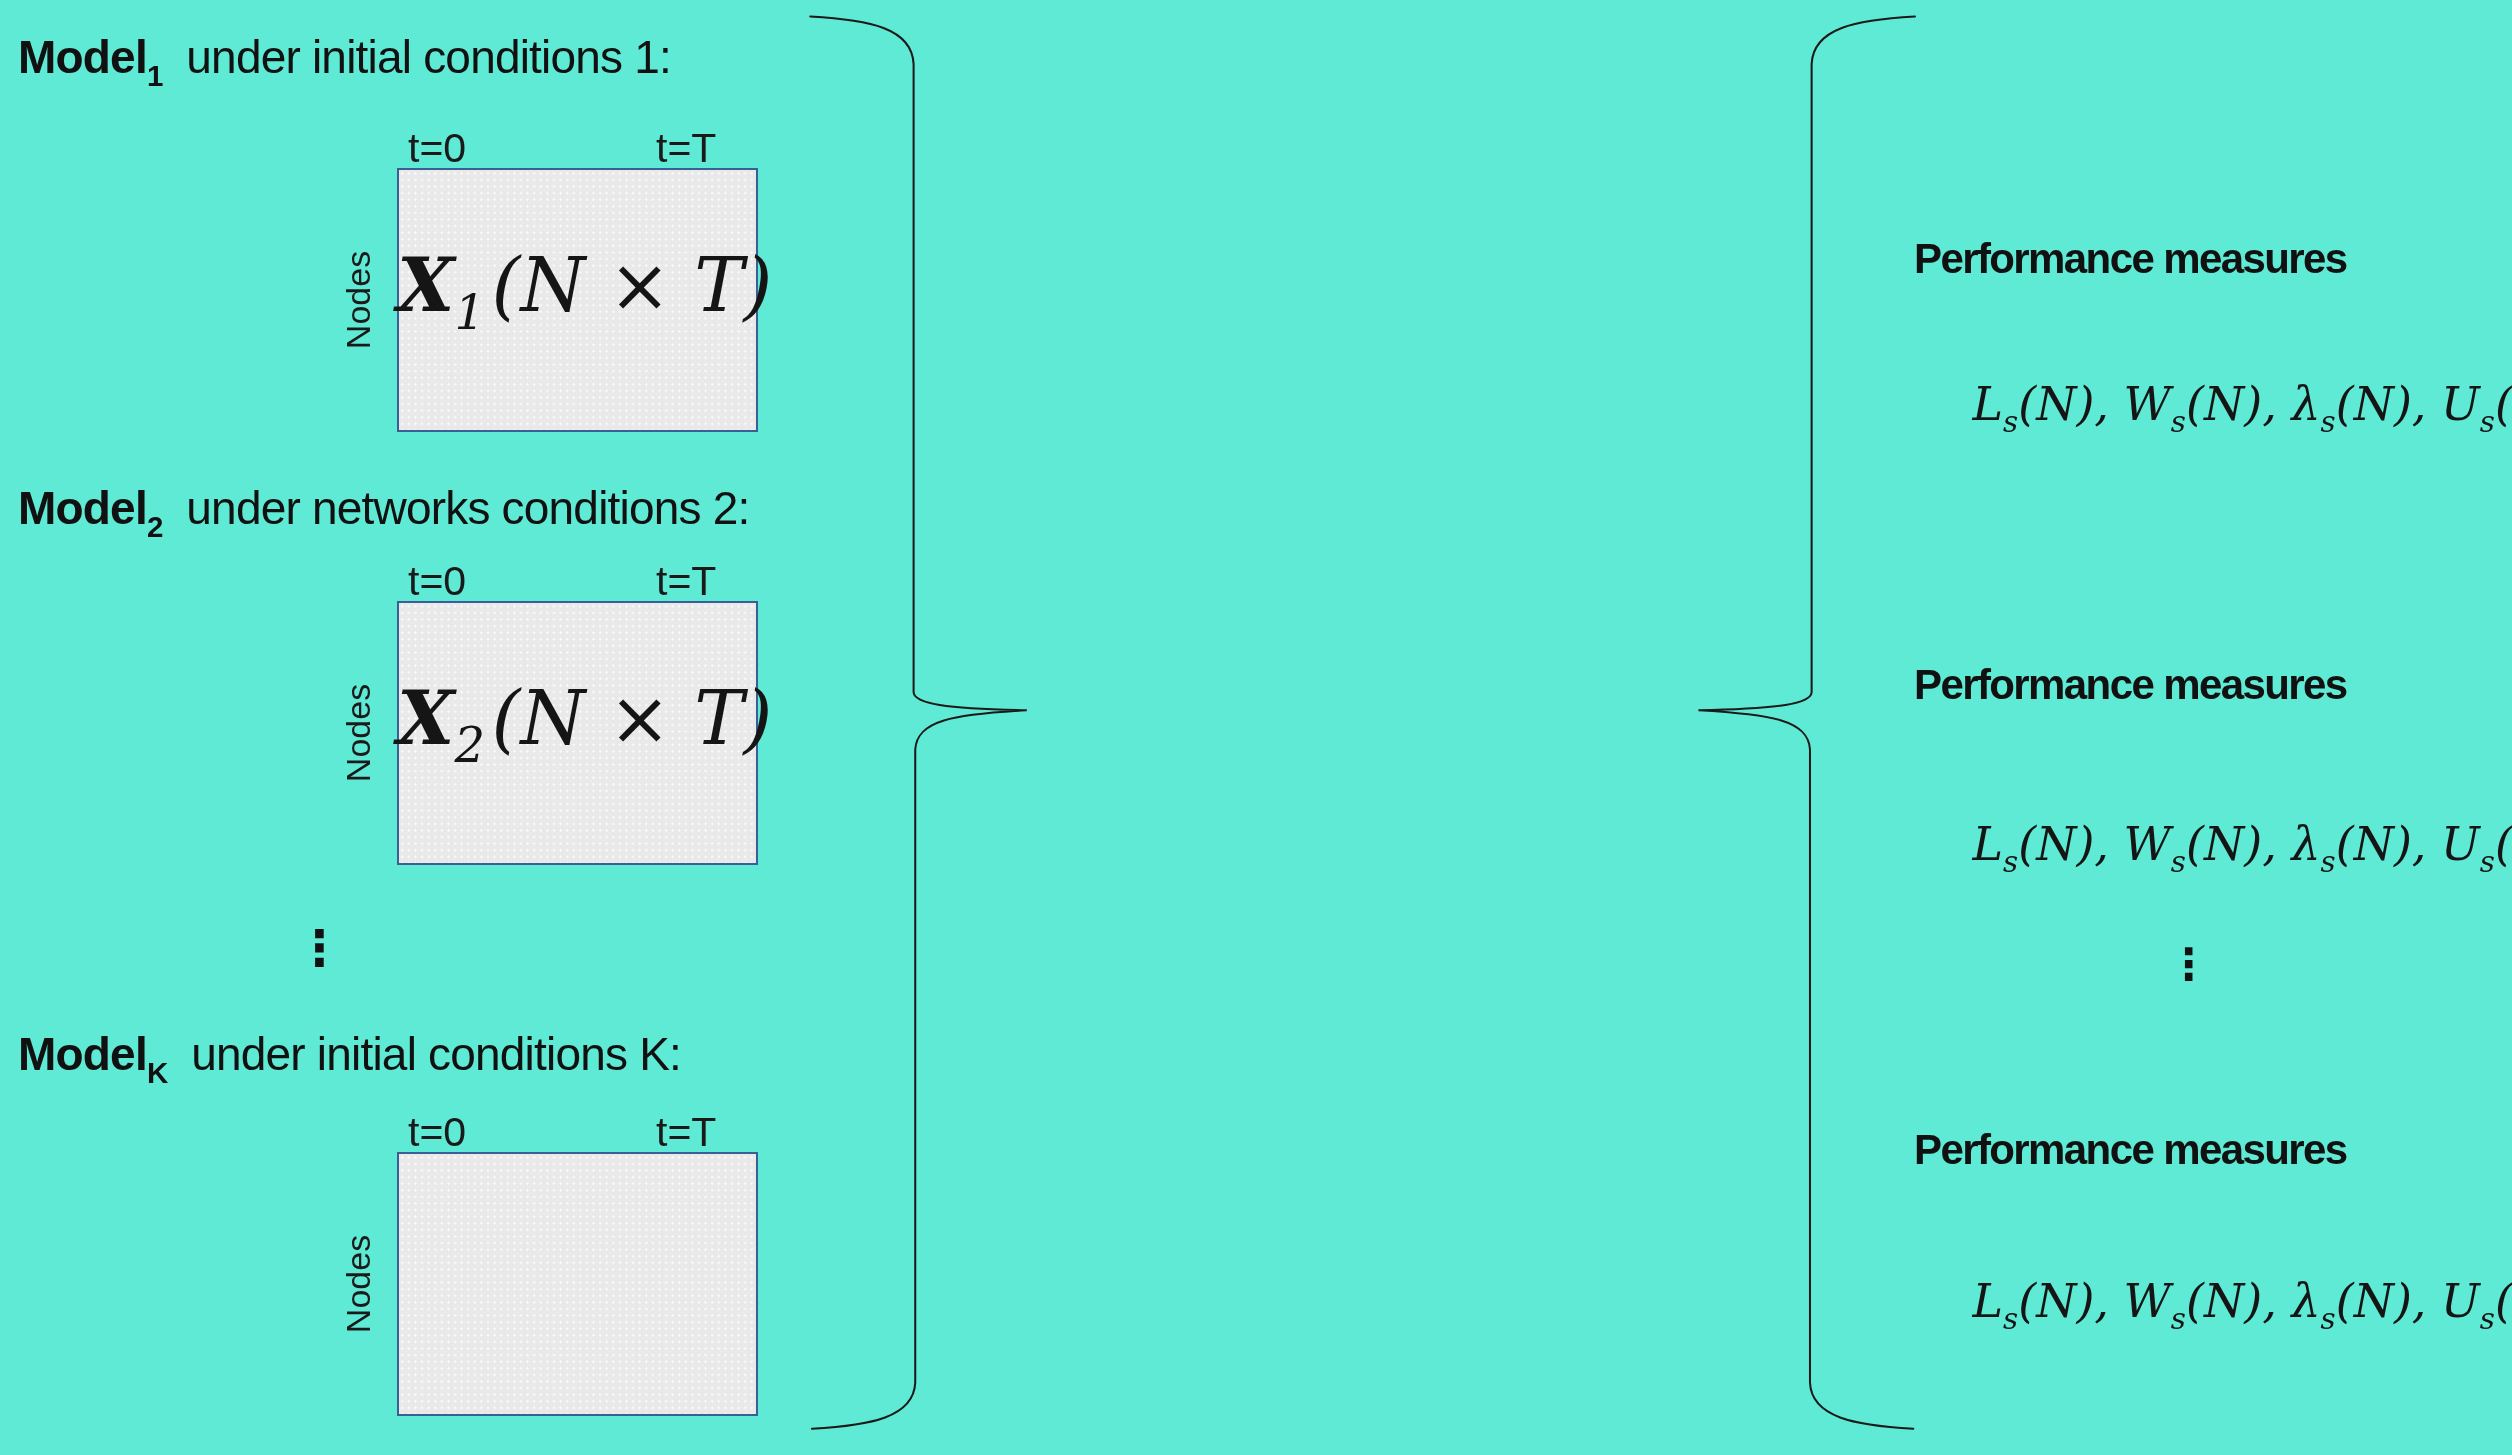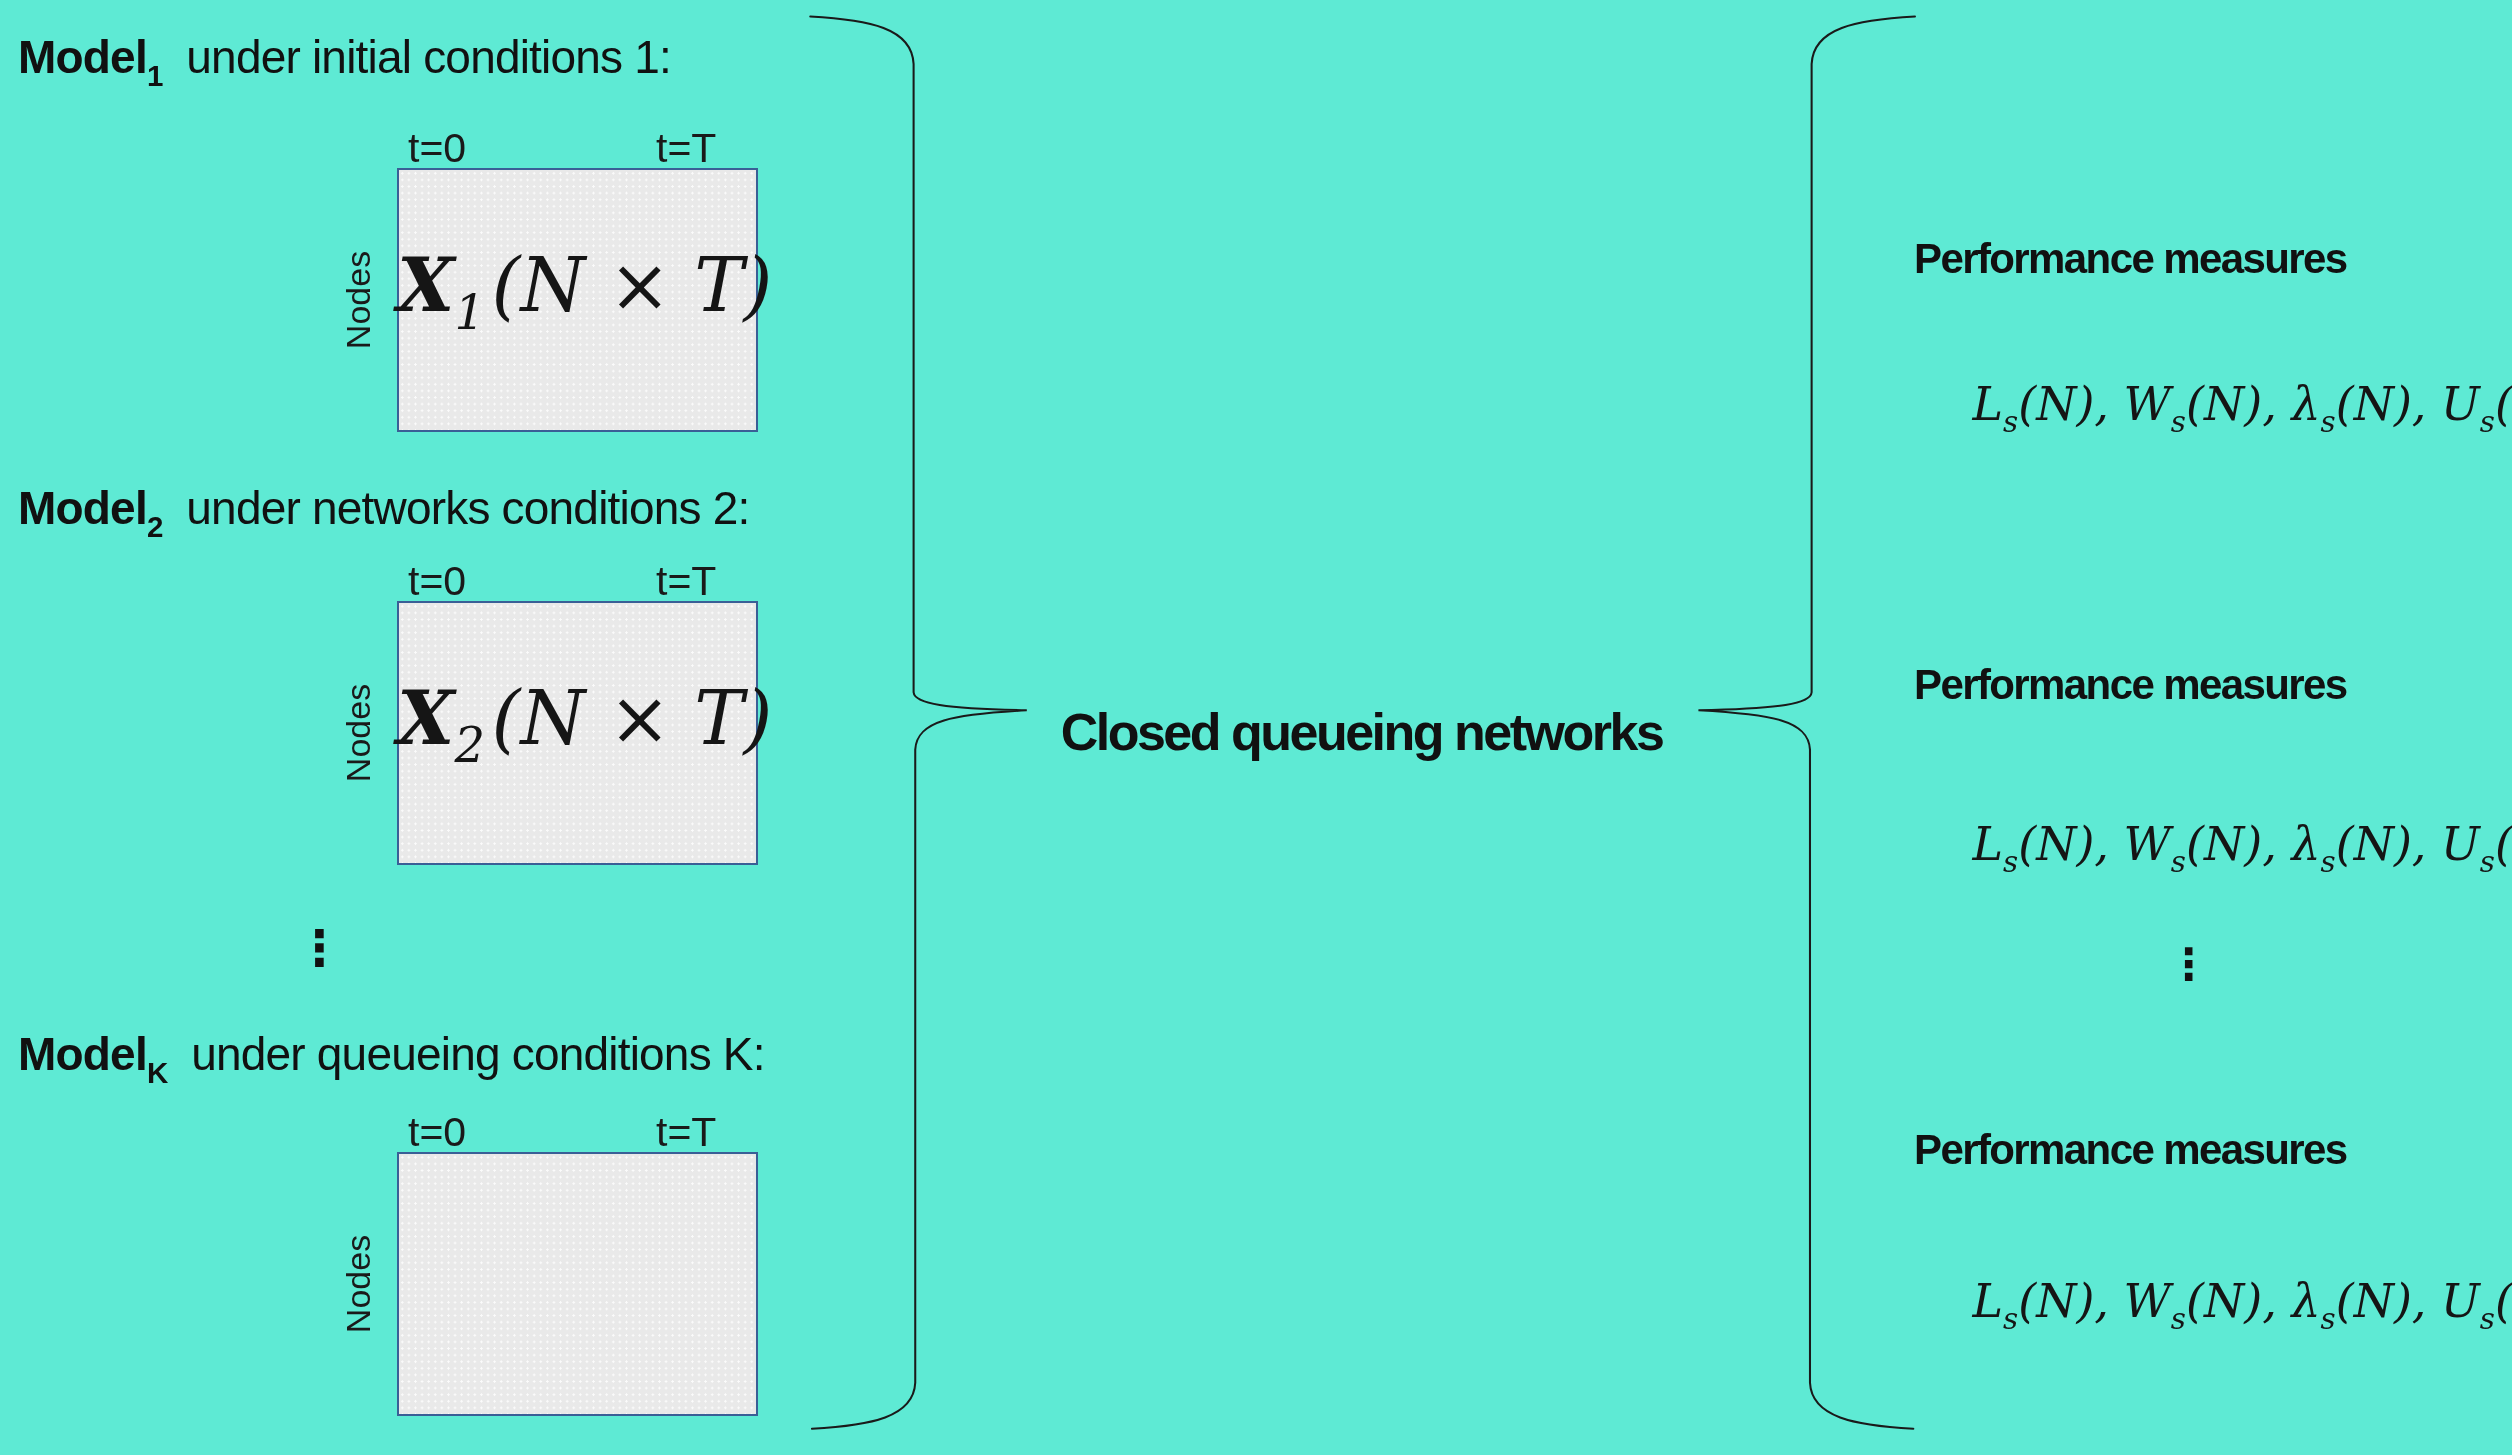--- a/index.html
+++ b/index.html
@@ -92,33 +92,32 @@
   <span class="t-label" style="left:656px;top:558px">t=T</span>
   <div class="matrix-box" style="top:601px"></div>
   <span class="nodes-label" style="top:733px">Nodes</span>
   <div class="matrix-formula" style="top:681px">
     <b>X</b><sub>2</sub><span class="dims">(N × T)</span>
   </div>
 
   <span class="vdots" style="left:295px;top:924px">⋮</span>
 
   <div class="model-label" style="top:1027px">
-    <b>Model</b><sub class="lsub">K</sub><span class="rest">under queueing conditions K:</span>
+    <b>Model</b><sub class="lsub">K</sub><span class="rest">under initial conditions K:</span>
   </div>
   <span class="t-label" style="left:408px;top:1109px">t=0</span>
   <span class="t-label" style="left:656px;top:1109px">t=T</span>
   <div class="matrix-box" style="top:1152px"></div>
   <span class="nodes-label" style="top:1284px">Nodes</span>
 
   <svg id="braces" width="2512" height="1455" viewBox="0 0 3063 1774">
     <path d="M 988 20 C 1060 24 1112 34 1114 78 L 1114 844 C 1115 858 1152 864 1252 866 C 1162 871 1118 878 1116 914 L 1116 1686 C 1114 1728 1062 1738 990 1742" fill="none" stroke="#1a1a1a" stroke-width="2.5" stroke-linecap="round"></path>
     <path d="M 2335 20 C 2263 24 2211 34 2209 78 L 2209 844 C 2208 858 2171 864 2071 866 C 2161 871 2205 878 2207 914 L 2207 1686 C 2209 1728 2261 1738 2333 1742" fill="none" stroke="#1a1a1a" stroke-width="2.5" stroke-linecap="round"></path>
   </svg>
 
-  <div class="center-label">Closed queueing networks</div>
 
   <div class="pm-heading" style="top:215px">Performance measures</div>
   <div class="pm-formula" style="top:323px">
     <span>L</span><sub>s</sub><span>(N), </span><span>W</span><sub>s</sub><span>(N), </span><span>λ</span><sub>s</sub><span>(N), </span><span>U</span><sub>s</sub><span>(N)</span>
   </div>
 
   <div class="pm-heading" style="top:641px">Performance measures</div>
   <div class="pm-formula" style="top:763px">
     <span>L</span><sub>s</sub><span>(N), </span><span>W</span><sub>s</sub><span>(N), </span><span>λ</span><sub>s</sub><span>(N), </span><span>U</span><sub>s</sub><span>(N)</span>
   </div>

